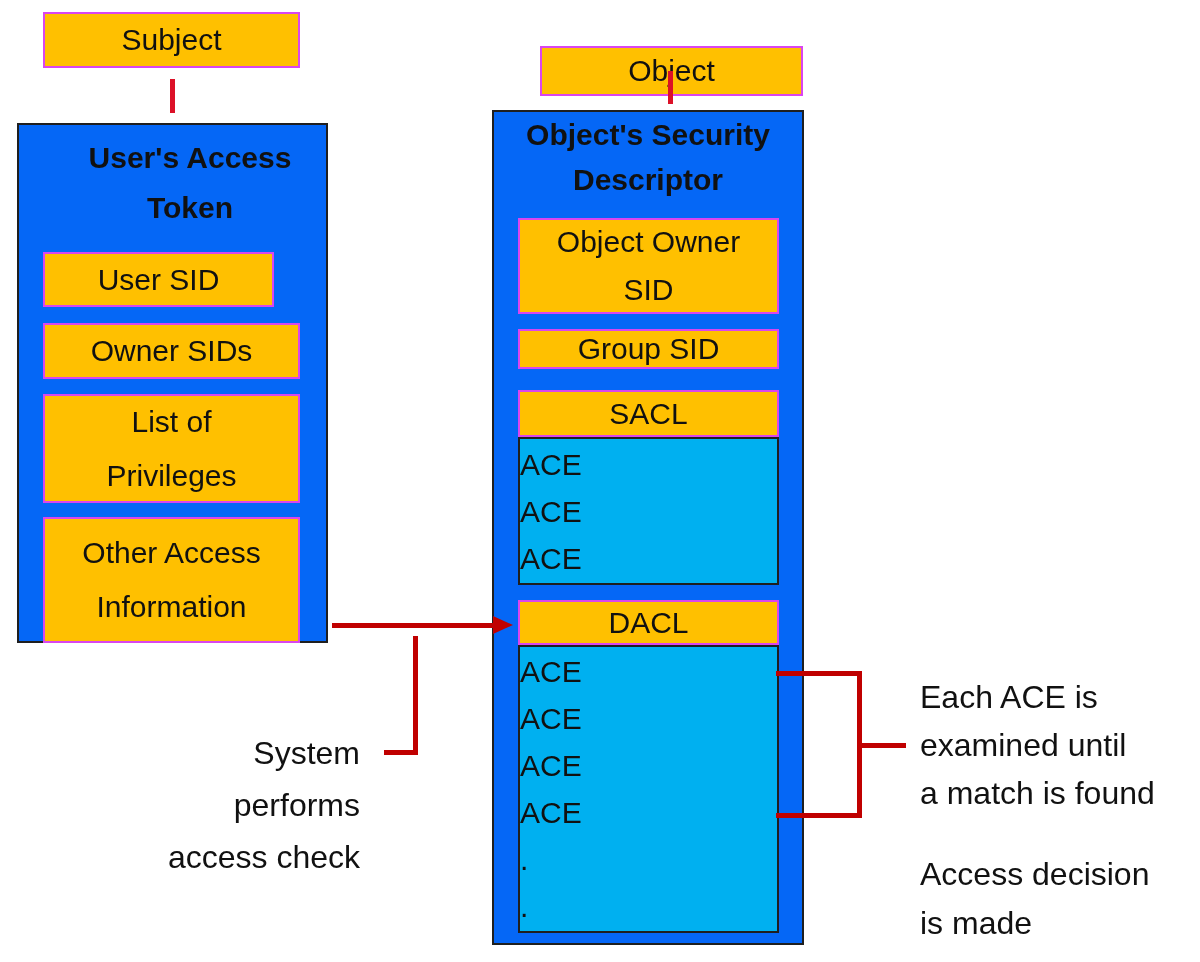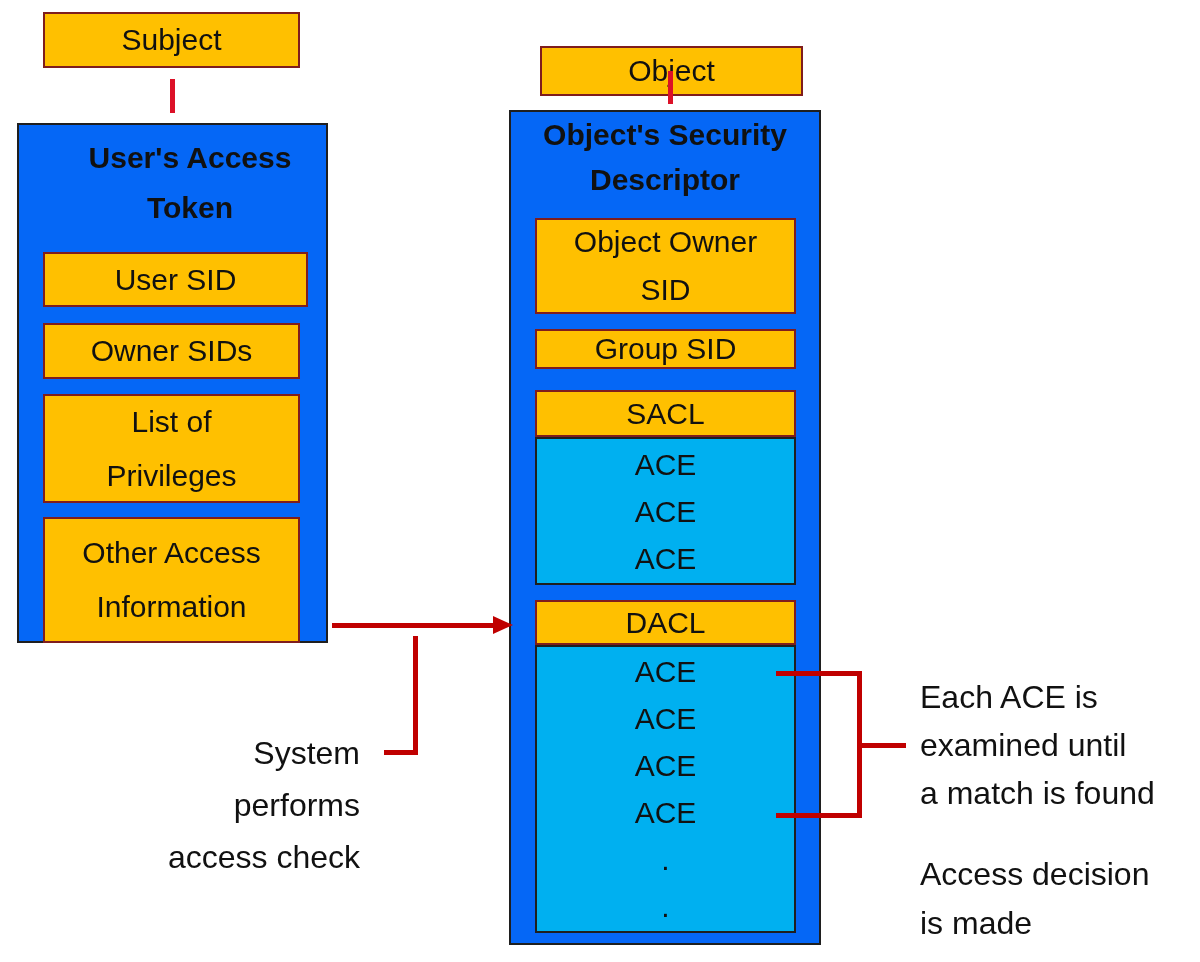--- a/index.html
+++ b/index.html
@@ -13,21 +13,21 @@
     position: relative;
     width: 1200px;
     height: 962px;
     background: #ffffff;
     overflow: hidden;
   }
   
   .obox {                       
     position: absolute;
     background: #FFC000;
-    border: 2px solid #7f1d1d;
+    border: 2px solid #d946ef;
     box-sizing: border-box;
     display: flex;
     align-items: center;
     justify-content: center;
     text-align: center;
     font-size: 30px;
     line-height: 54px;
     white-space: pre-line;
   }
   .panel {                      
@@ -47,21 +47,20 @@
   .cyanlist {                   
     position: absolute;
     background: #00B0F0;
     border: 2px solid #1f1f1f;
     box-sizing: border-box;
     display: flex;
     flex-direction: column;
     justify-content: center;
   }
   .ace-row {
-    text-align: center;
     font-size: 30px;
     line-height: 47px;
   }
   .redline { position: absolute; background: #C00000; }
   .brightline { position: absolute; background: #DC1128; }
   .arrow-head {
     position: absolute;
     width: 0; height: 0;
     border-top: 9px solid transparent;
     border-bottom: 9px solid transparent;
@@ -73,26 +72,26 @@
     white-space: pre-line;
   }
   
   .subject-box  { left: 43px;  top: 12px; width: 257px; height: 56px; }
   .object-box   { left: 540px; top: 13px; width: 263px; height: 50px; margin-top: 33px; }
   .subject-tick { left: 170px; top: 79px; width: 5px; height: 34px; }
   .object-tick  { left: 668px; top: 71px; width: 5px; height: 33px; }
 
   .token-panel  { left: 17px;  top: 123px; width: 311px; height: 520px; }
   .token-title  { top: 8px;  line-height: 50px; margin-left: 35px; }
-  .user-sid     { left: 24px; top: 127px; width: 265px; height: 55px; }
+  .user-sid     { left: 24px; top: 127px; width: 231px; height: 55px; }
   .group-sids   { left: 24px; top: 198px; width: 257px; height: 56px; }
   .list-priv    { left: 24px; top: 269px; width: 257px; height: 109px; }
   .other-access { left: 24px; top: 392px; width: 257px; height: 126px; }
 
-  .desc-panel   { left: 509px; top: 110px; width: 312px; height: 835px; }
+  .desc-panel   { left: 492px; top: 110px; width: 312px; height: 835px; }
   .desc-title   { top: 0px; line-height: 45px; }
   .owner-sid    { left: 24px; top: 106px; width: 261px; height: 96px; line-height: 48px; }
   .group-sid    { left: 24px; top: 217px; width: 261px; height: 40px; }
   .sacl-h       { left: 24px; top: 278px; width: 261px; height: 47px; }
   .sacl-list    { left: 24px; top: 325px; width: 261px; height: 148px; }
   .dacl-h       { left: 24px; top: 488px; width: 261px; height: 45px; }
   .dacl-list    { left: 24px; top: 533px; width: 261px; height: 288px; }
 
   .arrow-line   { left: 332px; top: 623px; width: 163px; height: 5px; }
   .arrow-tip    { left: 493px; top: 616px; }

